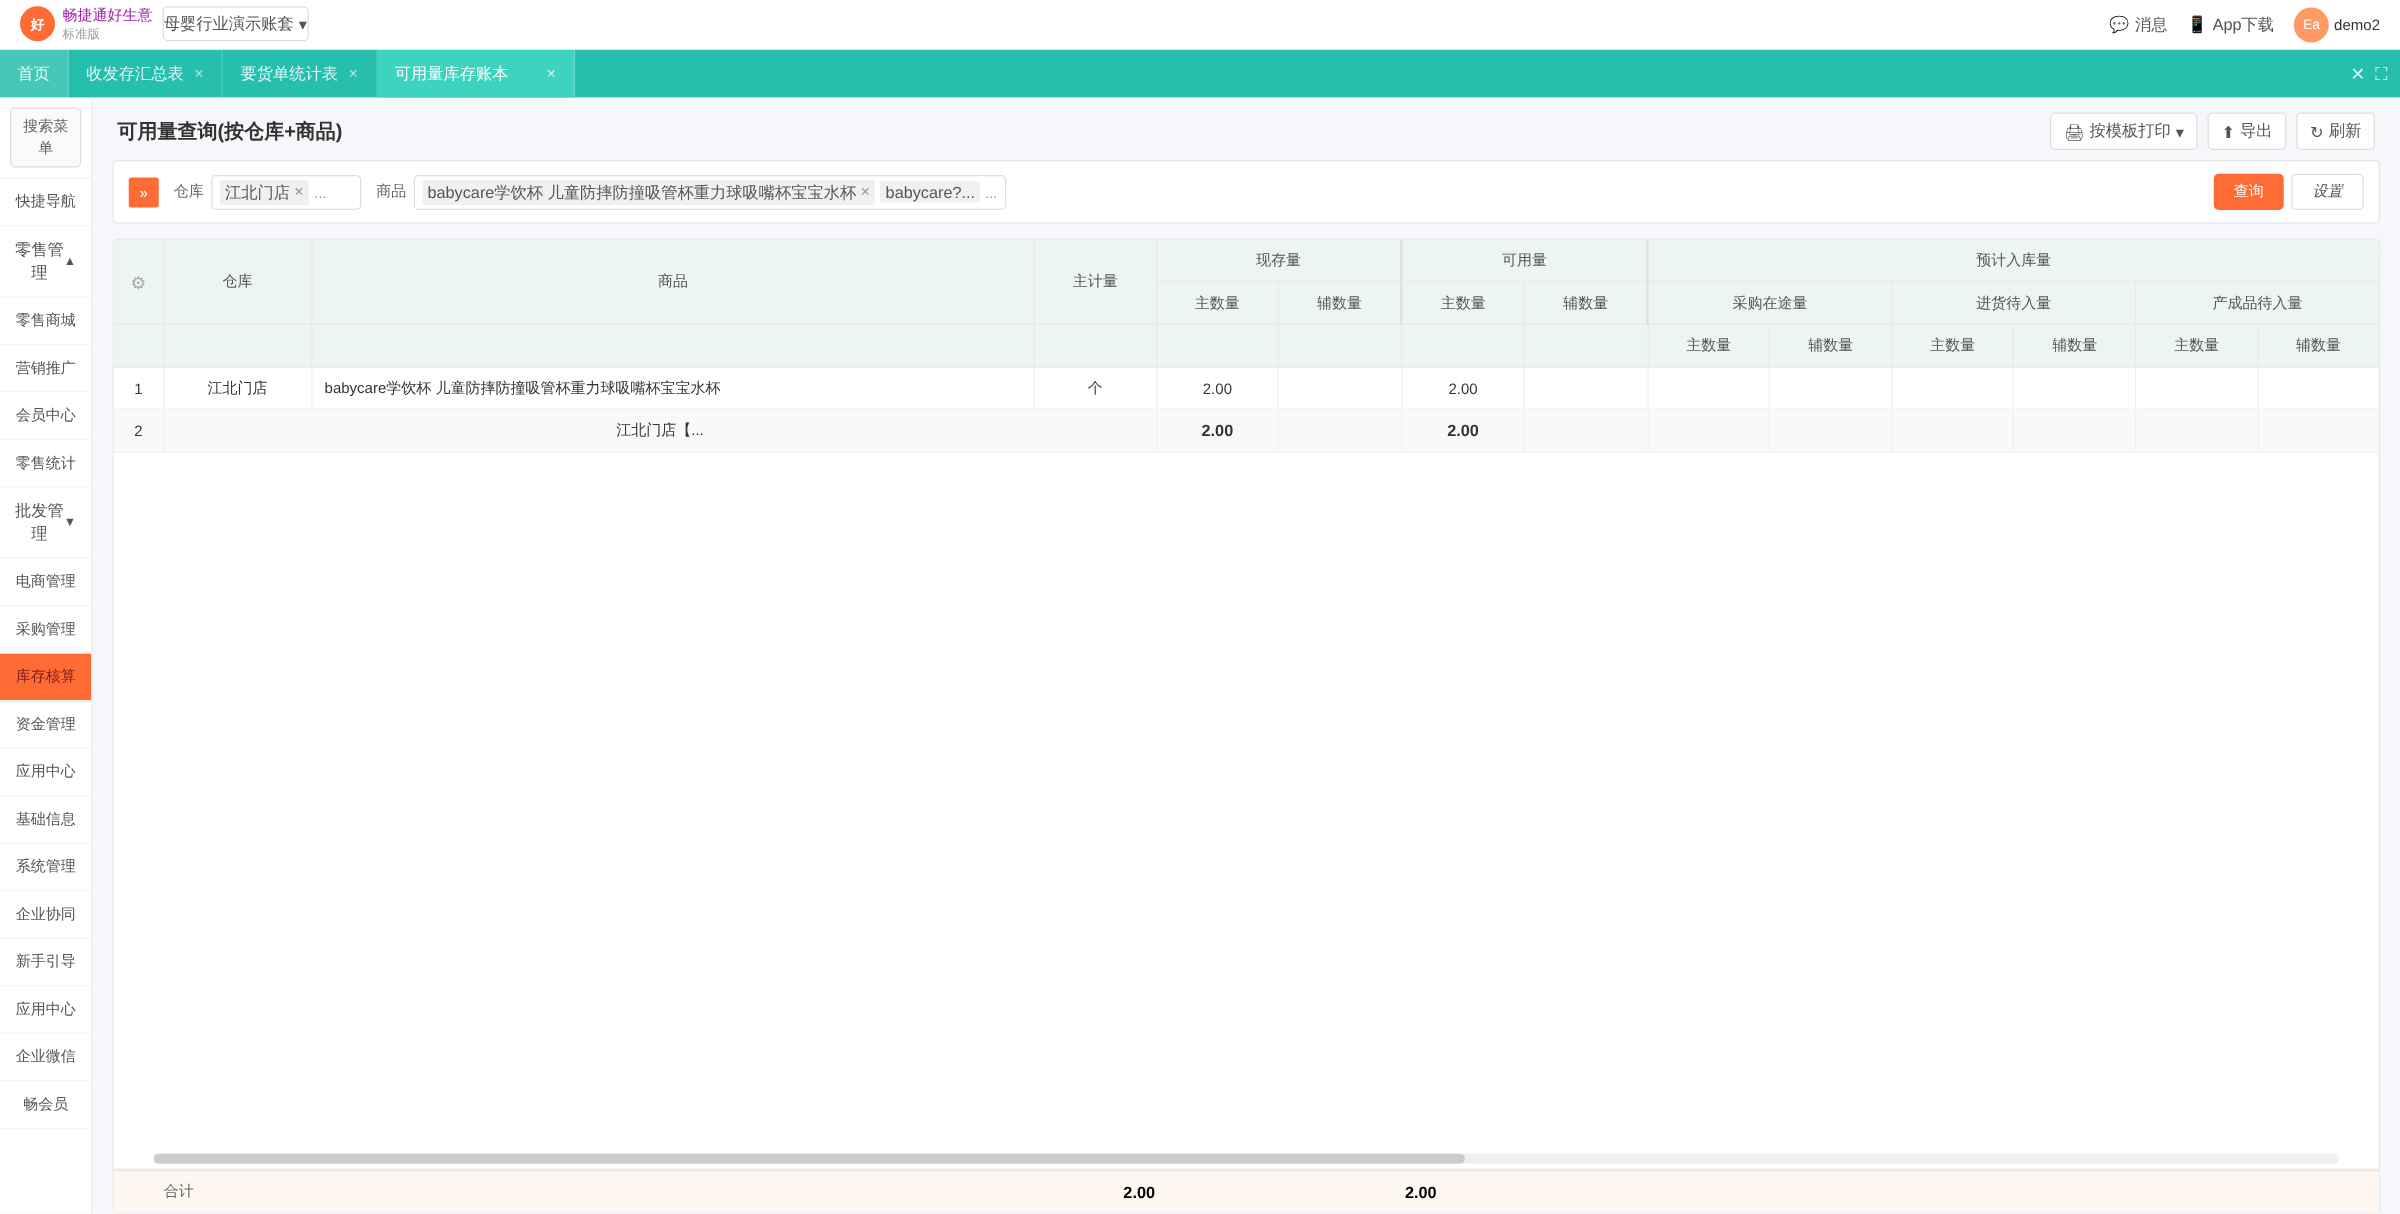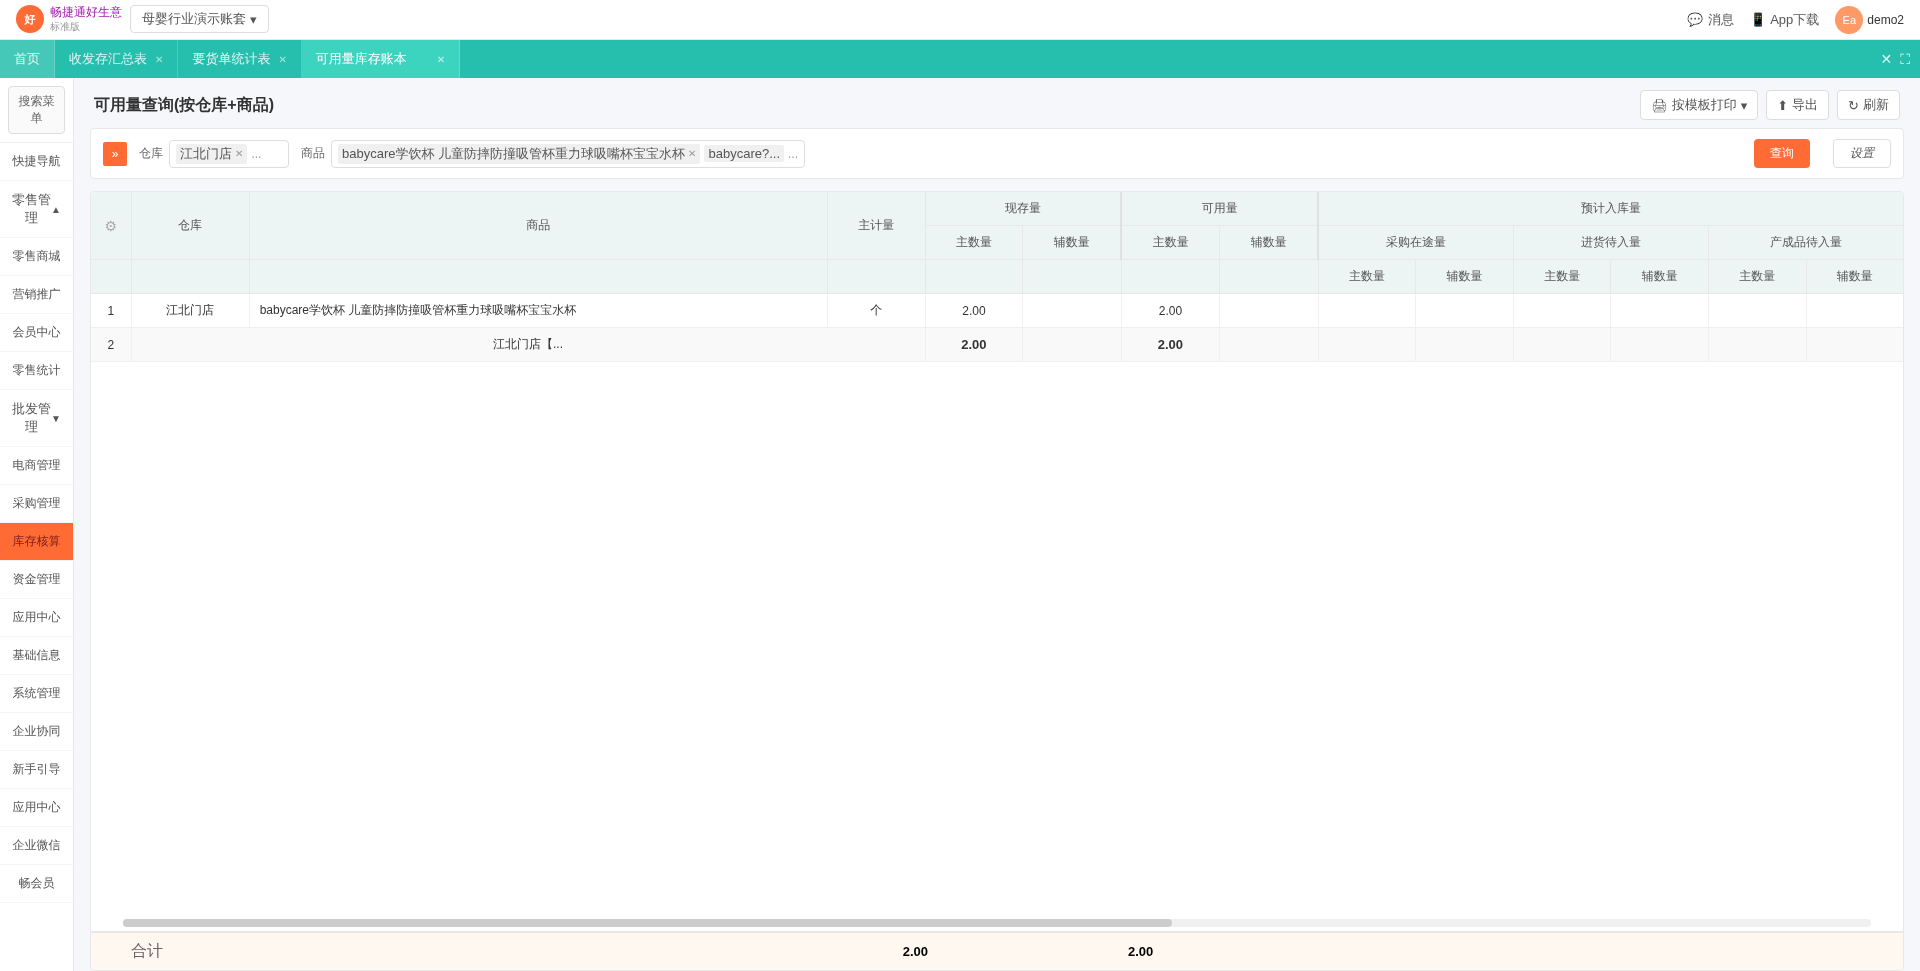--- a/index.html
+++ b/index.html
@@ -14,21 +14,21 @@
       justify-content: space-between;
       padding: 0 16px;
       border-bottom: 1px solid #e8e8e8;
       flex-shrink: 0;
     }
     .top-bar-left { display: flex; align-items: center; gap: 8px; }
     .logo-area { display: flex; align-items: center; gap: 6px; }
     .logo-icon { width: 28px; height: 28px; background: #ff6b35; border-radius: 50%; display: flex; align-items: center; justify-content: center; color: white; font-size: 11px; font-weight: bold; }
     .logo-text { font-size: 12px; color: #a21caf; line-height: 1.2; }
     .logo-sub { font-size: 10px; color: #999; }
-    .industry-select { display: flex; align-items: center; gap: 4px; padding: 4px 11px; border: 1px solid #ddd; border-radius: 4px; background: #fff; cursor: pointer; font-size: 12px; color: #555; }
+    .industry-select { display: flex; align-items: center; gap: 4px; padding: 4px 0; border: 1px solid #ddd; border-radius: 4px; background: #fff; cursor: pointer; font-size: 12px; color: #555; }
     .top-bar-right { display: flex; align-items: center; gap: 16px; }
     .top-bar-btn { display: flex; align-items: center; gap: 4px; color: #555; cursor: pointer; font-size: 12px; }
     .user-avatar { width: 28px; height: 28px; border-radius: 50%; background: #ff9966; display: flex; align-items: center; justify-content: center; color: white; font-size: 11px; }
     .username { color: #333; font-size: 12px; }
 
     
     .tab-bar {
       height: 38px;
       background: #26bfad;
       display: flex;
@@ -161,21 +161,21 @@
       background: #f0f0f0; border-radius: 2px;
       padding: 1px 4px; font-size: 11px; color: #555;
     }
     .filter-tag-close { cursor: pointer; color: #999; font-size: 10px; }
     .filter-more { color: #999; font-size: 12px; cursor: pointer; }
     .filter-product-container {
       display: flex; align-items: center; gap: 4px;
       border: 1px solid #ddd; border-radius: 4px;
       padding: 3px 6px; background: #fff; min-width: 280px;
     }
-    .filter-actions { margin-left: auto; display: flex; gap: 23px; }
+    .filter-actions { margin-left: auto; display: flex; gap: 6px; }
     .btn-query {
       padding: 5px 16px; background: #ff6b35; color: white;
       border: none; border-radius: 4px; cursor: pointer; font-size: 12px;
     }
     .btn-setting {
       padding: 5px 16px; background: #fff; color: #555;
       border: 1px solid #ddd; border-radius: 4px; cursor: pointer; font-size: 12px; font-style: italic;
     }
 
     
@@ -222,21 +222,21 @@
     
     .table-footer {
       background: #fff8f0;
       border-top: 2px solid #e8e8e8;
       padding: 8px 10px;
       display: flex;
       align-items: center;
       flex-shrink: 0;
       gap: 0;
     }
-    .footer-label { color: #666; font-size: 16px; padding-left: 30px; }
+    .footer-label { color: #666; font-size: 12px; padding-left: 30px; }
     .footer-scroll {
       height: 8px;
       background: #f0f0f0;
       border-radius: 4px;
       margin: 0 16px 4px;
       position: relative;
     }
     .footer-scroll-thumb {
       position: absolute;
       height: 100%;

